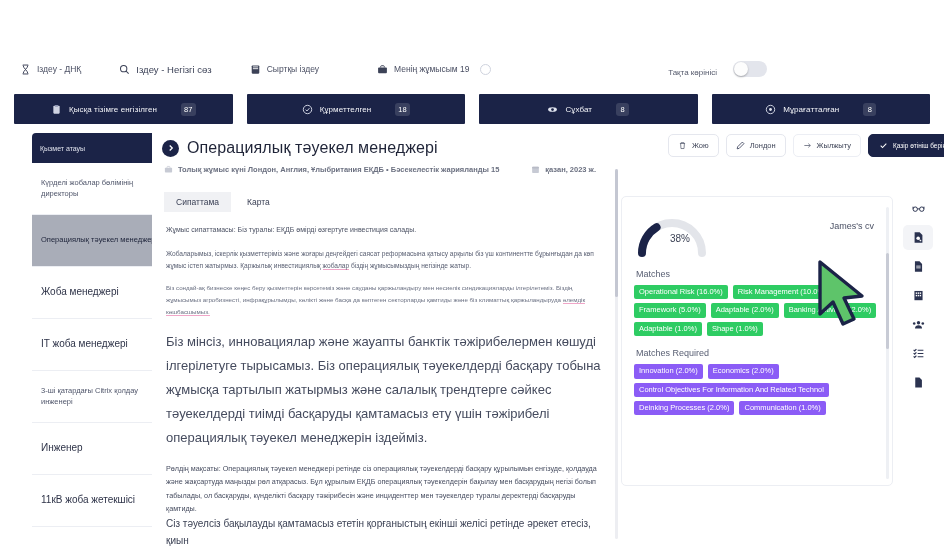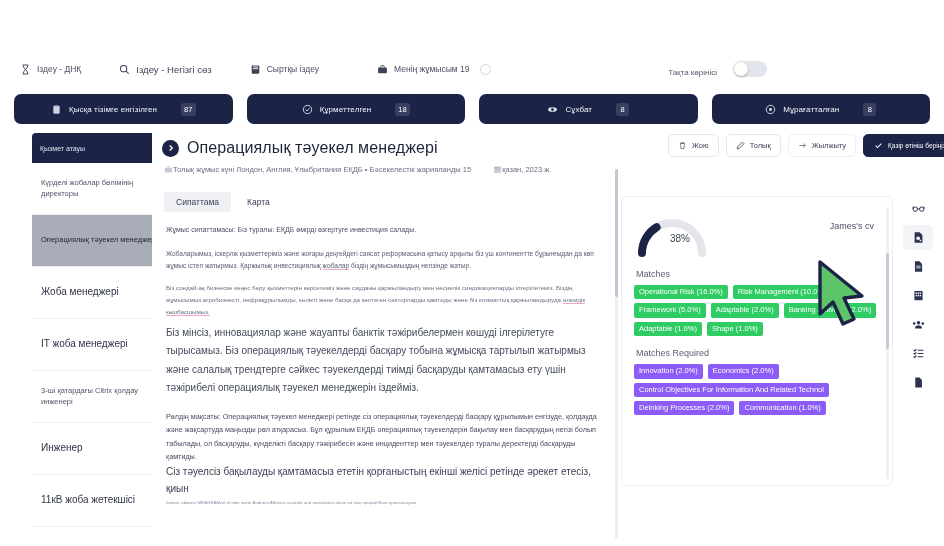--- a/index.html
+++ b/index.html
@@ -42,21 +42,21 @@
     position: absolute; left: 1px; top: 1px; width: 14px; height: 14px;
     border-radius: 50%; background: #fdfdfd; box-shadow: 0 1px 2px rgba(0,0,0,.28);
   }
 
   
   .stages {
     position: absolute; left: 0; top: 94px; width: 944px; height: 30px;
     display: flex; gap: 14px; padding: 0 14px;
   }
   .stage {
-    flex: 1 1 0; height: 30px; border-radius: 7px;
+    flex: 1 1 0; height: 30px; border-radius: 1px;
     background: #1b2347; color: #f4f5f9;
     display: flex; align-items: center; justify-content: center; gap: 7px;
     font-size: 8px; letter-spacing: .1px; white-space: nowrap;
   }
   .stage .sico { width: 11px; height: 11px; flex: 0 0 auto; }
   .stage .sico svg { display: block; width: 11px; height: 11px; }
   .stage .count {
     display: inline-flex; align-items: center; justify-content: center;
     min-width: 13px; height: 13px; padding: 0 3px; border-radius: 3px;
     background: #39405f; color: #fff; font-size: 7.5px; margin-left: 17px;
@@ -90,37 +90,37 @@
   }
   .job-head { padding: 6px 0 0 10px; display: flex; align-items: center; gap: 8px; }
   .chev-badge {
     width: 17px; height: 17px; border-radius: 50%; background: #1b2347;
     display: flex; align-items: center; justify-content: center; flex: 0 0 auto;
   }
   .chev-badge svg { display: block; width: 8px; height: 8px; }
   .job-title { font-size: 16px; color: #1f2438; font-weight: 400; letter-spacing: .1px; }
   .job-meta {
     display: flex; align-items: center; padding: 8px 0 0 12px;
-    font-size: 7.5px; color: #6b7080; 
+    font-size: 7.5px; color: #6b7080; gap: 5px; font-weight: bold;
   }
   .job-meta .mico { width: 9px; height: 9px; opacity: .55; flex: 0 0 auto; }
   .job-meta .mico svg { display: block; width: 9px; height: 9px; }
   .job-meta .sep { width: 22px; }
 
   .tabs { display: flex; gap: 4px; padding: 18px 0 0 12px; }
   .tab {
     font-size: 8.5px; padding: 5px 12px; border-radius: 0; color: #3b4156;
   }
   .tab.active { background: #f0f1f4; }
 
   .desc { padding: 12px 14px 0 14px; position: relative; }
   .p-a { font-size: 7px; line-height: 1.8; color: #4b5163; }
   .p-b { font-size: 6.6px; line-height: 1.9; color: #5a6073; margin-top: 11px; }
   .p-c { font-size: 6.2px; line-height: 1.95; color: #6a7082; margin-top: 9px; }
-  .p-d { font-size: 10px; line-height: 1.85; color: #454b5e; margin-top: 6px; }
+  .p-d { font-size: 13px; line-height: 1.85; color: #454b5e; margin-top: 12px; }
   .p-e { font-size: 7.2px; line-height: 1.85; color: #474d60; margin-top: 12px; }
   .p-f { font-size: 10px; line-height: 1.7; color: #3c4255; }
   .p-g { font-size: 4.4px; line-height: 1.6; color: #8a8fa0; margin-top: 2px; }
   .u-pink { border-bottom: 1px solid #f0a6c8; }
 
   .main-scroll {
     position: absolute; right: 2px; top: 36px; width: 3px; height: 370px;
     background: #edeef2; border-radius: 2px;
   }
   .main-scroll .thumb {
@@ -420,21 +420,21 @@
       </span>
       <span>Жою</span>
     </div>
 
     <div class="btn">
       <span class="bico">
         <svg viewBox="0 0 16 16" fill="none" stroke="#2e3450" stroke-width="1.4">
           <path d="M11.3 1.9l2.8 2.8-8.4 8.4-3.6.8.8-3.6z"></path>
         </svg>
       </span>
-      <span>Толық</span>
+      <span>Лондон</span>
     </div>
 
     <div class="btn ghost">
       <span class="bico">
         <svg viewBox="0 0 16 16" fill="none" stroke="#555b6e" stroke-width="1.3">
           <path d="M2.4 8h10.6M9.4 4.6L13 8l-3.6 3.4"></path>
         </svg>
       </span>
       <span>Жылжыту</span>
     </div>

